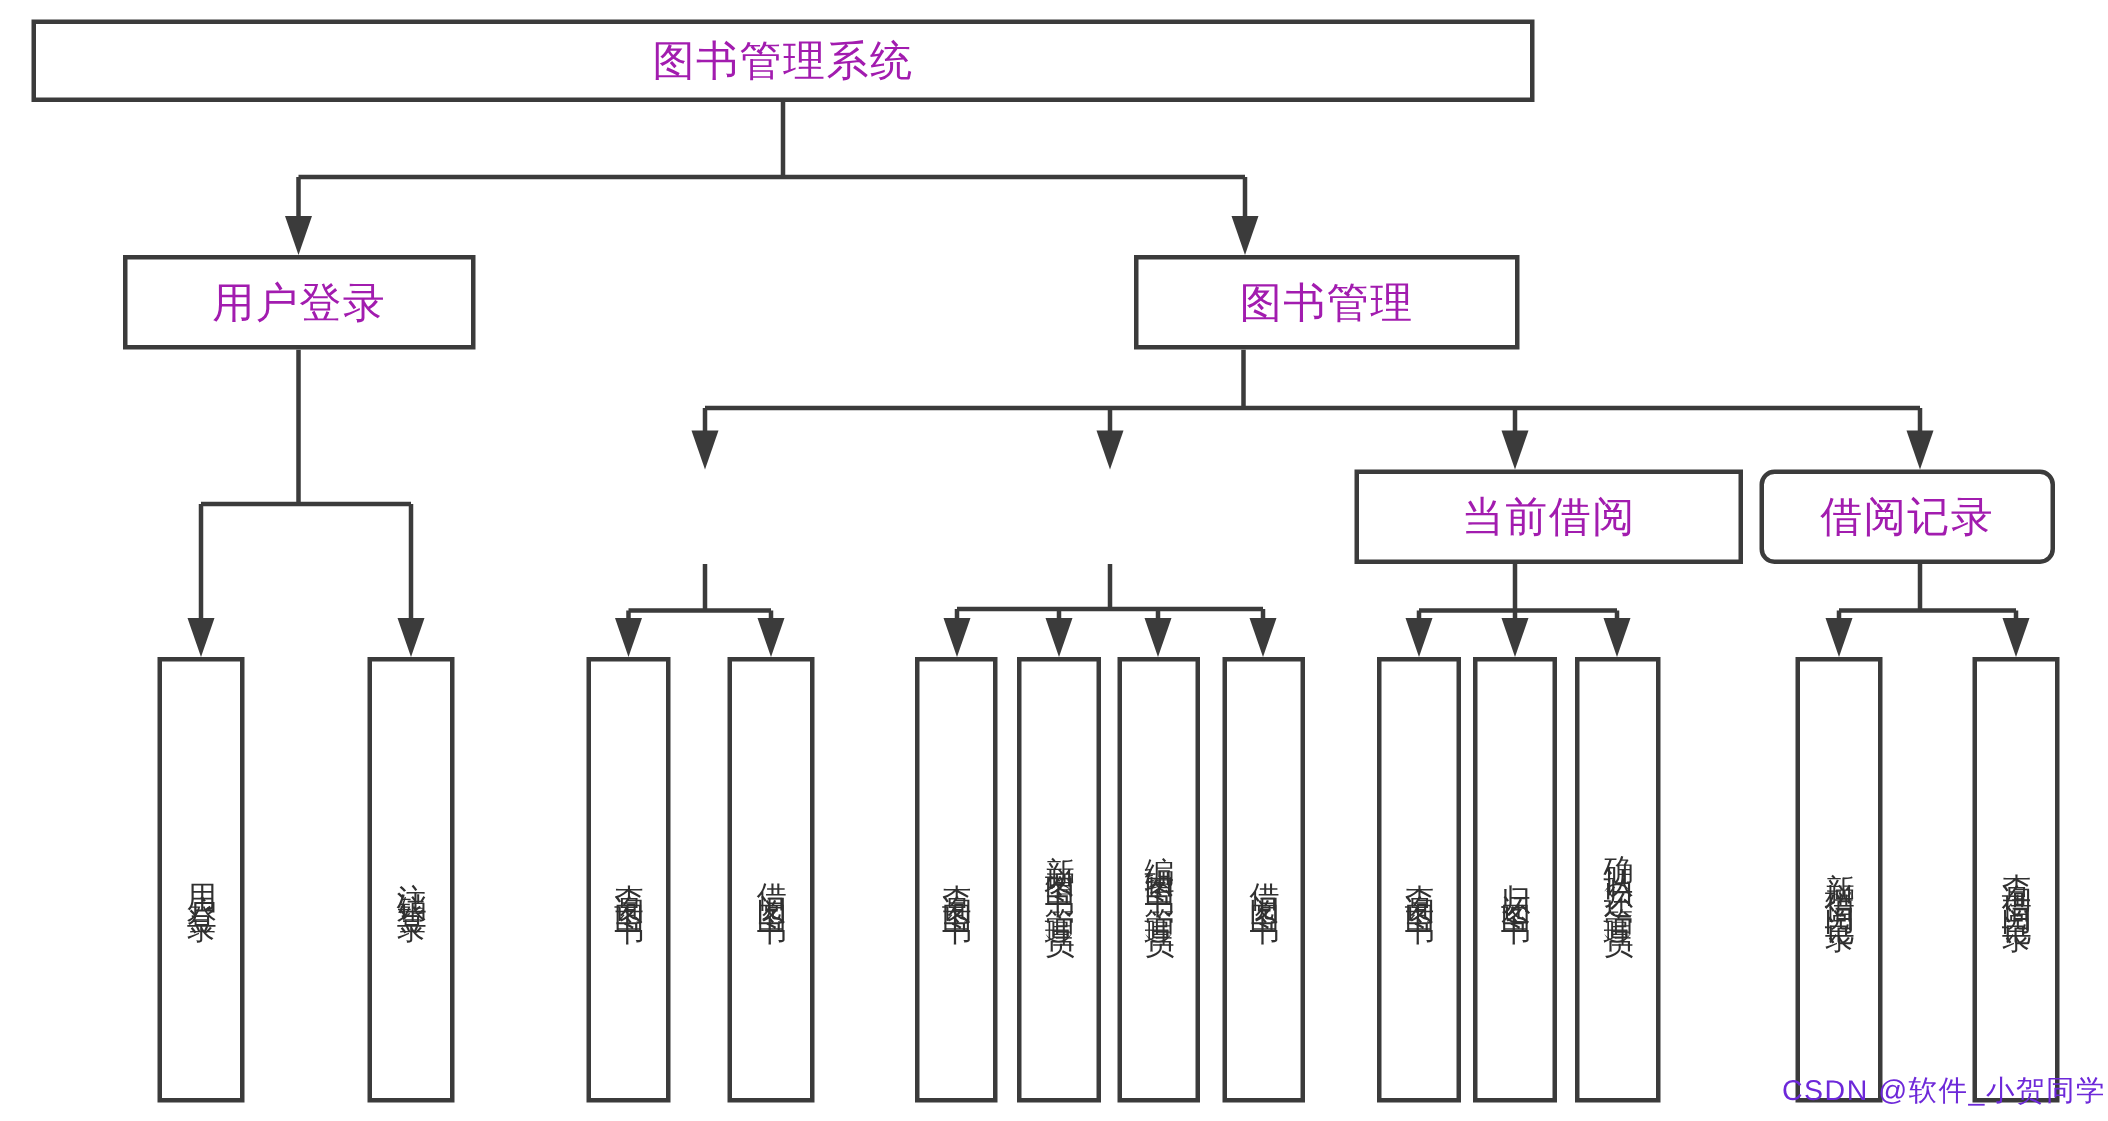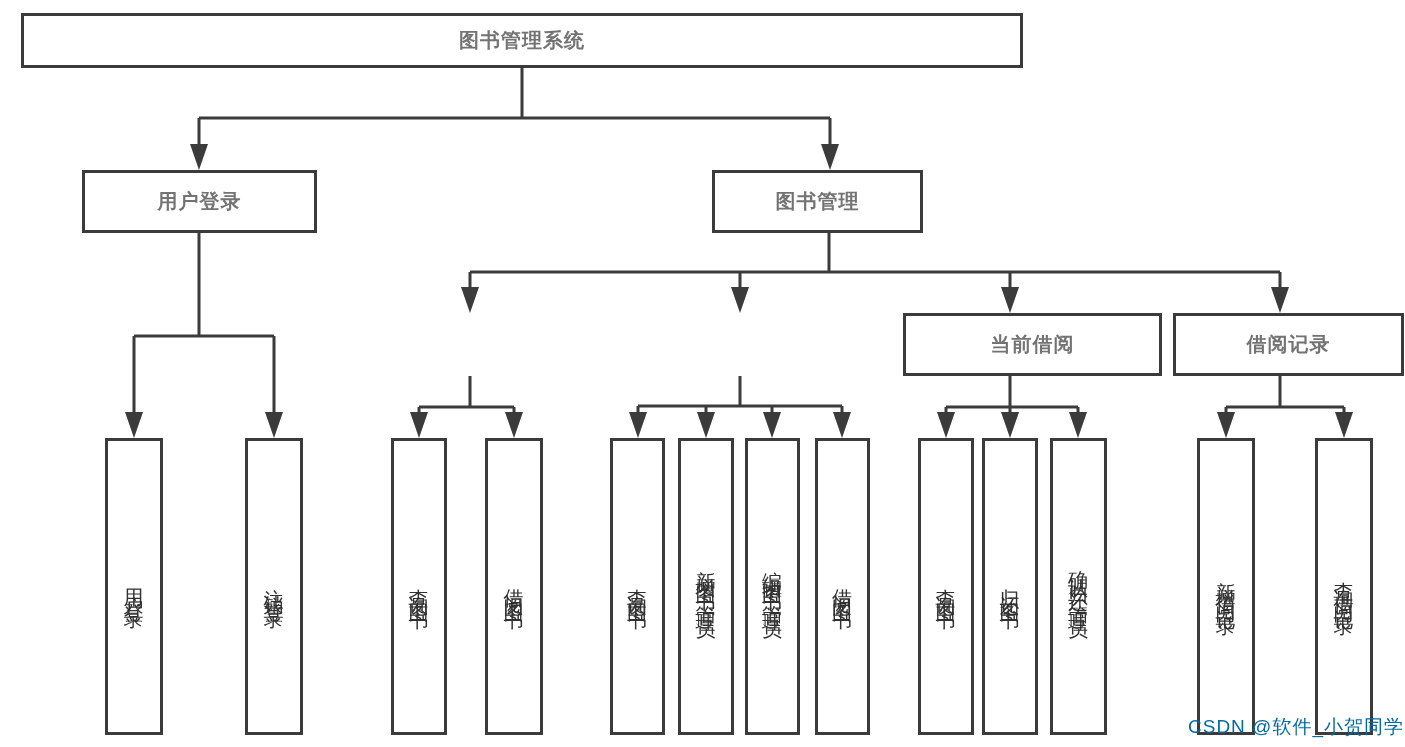--- a/index.html
+++ b/index.html
@@ -23,26 +23,25 @@
     z-index: 1;
   }
   .box {
     position: absolute;
     box-sizing: border-box;
     border: 3px solid #3b3b3b;
     background: #ffffff;
     display: flex;
     align-items: center;
     justify-content: center;
-    font-size: 20px;
-    color: #737373;
+    font-size: 28px;
+    color: #a21caf;
     letter-spacing: 1px;
     z-index: 2;
     white-space: nowrap;
-    font-weight: bold;
   }
   .leaf {
     position: absolute;
     top: 438px;
     height: 297px;
     box-sizing: border-box;
     border: 3px solid #3b3b3b;
     background: #ffffff;
     display: flex;
     align-items: center;
@@ -55,46 +54,46 @@
     font-size: 20px;
     letter-spacing: 7px;
     color: #303030;
     white-space: nowrap;
     line-height: 1;
   }
   
   #n-root   { left: 21px;  top: 13px;  width: 1002px; height: 55px; }
   
   #n-login  { left: 82px;  top: 170px; width: 235px; height: 63px; }
-  #n-mgmt   { left: 712px; top: 170px; width: 211px; height: 63px; }
+  #n-mgmt   { left: 756px; top: 170px; width: 257px; height: 63px; }
   
   #n-rec    { left: 363px;  top: 313px; width: 215px; height: 63px; }
   #n-borrow { left: 633px;  top: 313px; width: 215px; height: 63px; }
   #n-cur    { left: 903px;  top: 313px; width: 259px; height: 63px; }
-  #n-hist   { left: 1173px; top: 313px; width: 231px; height: 63px; }
+  #n-hist   { left: 1173px; top: 313px; width: 197px; height: 63px; border-radius: 10px; }
   
   #lf-0  { left: 105px;  width: 58px; }
   #lf-1  { left: 245px;  width: 58px; }
   #lf-2  { left: 391px;  width: 56px; }
   #lf-3  { left: 485px;  width: 58px; }
   #lf-4  { left: 610px;  width: 55px; }
   #lf-5  { left: 678px;  width: 56px; }
   #lf-6  { left: 745px;  width: 55px; }
   #lf-7  { left: 815px;  width: 55px; }
   #lf-8  { left: 918px;  width: 56px; }
   #lf-9  { left: 982px;  width: 56px; }
   #lf-10 { left: 1050px; width: 57px; }
   #lf-11 { left: 1197px; width: 58px; }
   #lf-12 { left: 1315px; width: 58px; }
   #watermark {
     position: absolute;
     left: 1188px;
     top: 714px;
     font-size: 19px;
-    color: #0369a1;
+    color: #6d28d9;
     letter-spacing: 1px;
     z-index: 3;
     white-space: nowrap;
   }
 </style>
 </head>
 <body>
 
 <div id="canvas">
 

